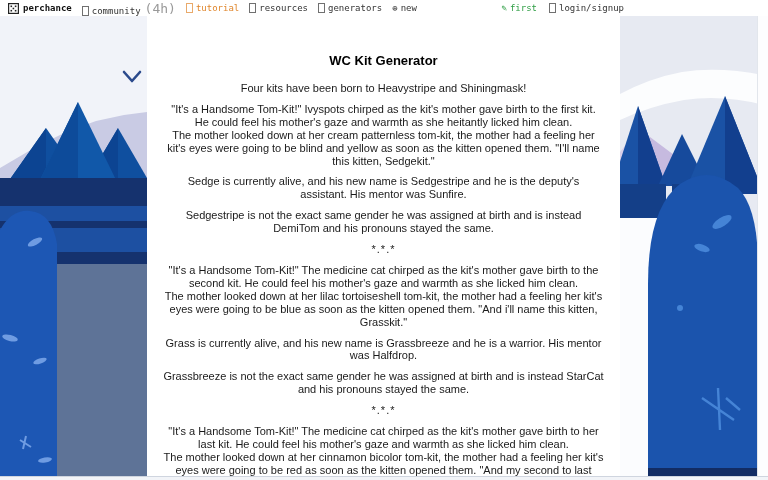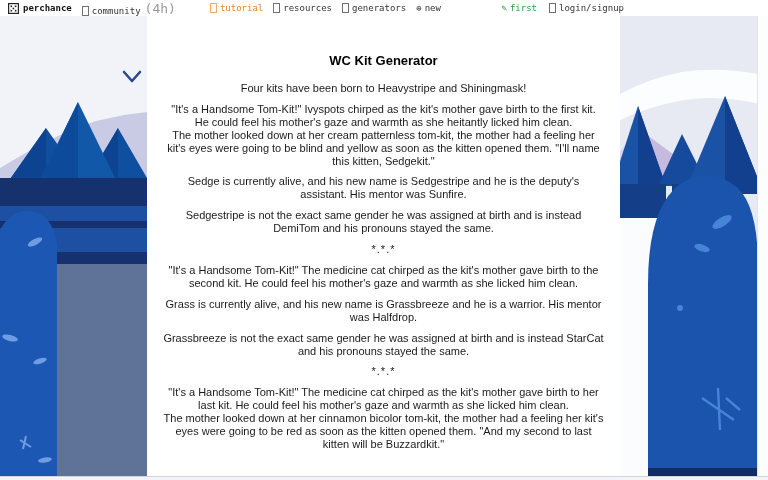--- a/index.html
+++ b/index.html
@@ -12,21 +12,21 @@
   
   .navbar{
     position:absolute;left:0;top:0;width:632px;height:16px;
     background:#ffffff;display:flex;align-items:center;
     padding:0 8px;box-sizing:border-box;gap:10px;
     font-family:"DejaVu Sans Mono","Liberation Mono",monospace;
     font-size:9px;color:#222;white-space:nowrap;z-index:30;
   }
   .nav-link{display:inline-flex;align-items:flex-end;gap:3px;cursor:pointer;color:#333;text-decoration:none;}
   .nav-brand{display:inline-flex;align-items:center;gap:4px;font-weight:bold;color:#111;}
-  .nav-orange{color:#e0862c;margin-left:24px;}
+  .nav-orange{color:#e0862c;}
   .nav-green{color:#2e9e44;}
   .nav-meta{font-size:13px;color:#999;margin-left:1px;}
   .tofu{display:inline-block;width:5px;height:8px;border:1px solid currentColor;opacity:.7;}
   .nav-right{margin-left:auto;display:inline-flex;gap:12px;align-items:center;}
   .glyph{font-size:9px;line-height:1;}
 
   
   .bg-left{position:absolute;left:0;top:16px;width:147px;height:464px;}
   .bg-right{position:absolute;left:620px;top:16px;width:148px;height:464px;}
   .chevron{position:absolute;left:122px;top:70px;z-index:5;}
@@ -182,20 +182,21 @@
       <span>"It's a Handsome Tom-Kit!" Ivyspots chirped as the kit's mother gave birth to the first kit. He could feel his mother's gaze and warmth as she heitantly licked him clean.</span><br>
       <span>The mother looked down at her cream patternless tom-kit, the mother had a feeling her kit's eyes were going to be blind and yellow as soon as the kitten opened them. "I'll name this kitten, Sedgekit."</span>
     </p>
     <p>Sedge is currently alive, and his new name is Sedgestripe and he is the deputy's assistant. His mentor was Sunfire.</p>
     <p>Sedgestripe is not the exact same gender he was assigned at birth and is instead DemiTom and his pronouns stayed the same.</p>
 
     <p class="sep">*.*.*</p>
 
     <p>
       <span>"It's a Handsome Tom-Kit!" The medicine cat chirped as the kit's mother gave birth to the second kit. He could feel his mother's gaze and warmth as she licked him clean.</span><br>
+      <span>The mother looked down at her lilac tortoiseshell tom-kit, the mother had a feeling her kit's eyes were going to be blue as soon as the kitten opened them. "And i'll name this kitten, Grasskit."</span>
     </p>
     <p>Grass is currently alive, and his new name is Grassbreeze and he is a warrior. His mentor was Halfdrop.</p>
     <p>Grassbreeze is not the exact same gender he was assigned at birth and is instead StarCat and his pronouns stayed the same.</p>
 
     <p class="sep">*.*.*</p>
 
     <p>
       <span>"It's a Handsome Tom-Kit!" The medicine cat chirped as the kit's mother gave birth to her last kit. He could feel his mother's gaze and warmth as she licked him clean.</span><br>
       <span>The mother looked down at her cinnamon bicolor tom-kit, the mother had a feeling her kit's eyes were going to be red as soon as the kitten opened them. "And my second to last kitten will be Buzzardkit."</span>
     </p>

